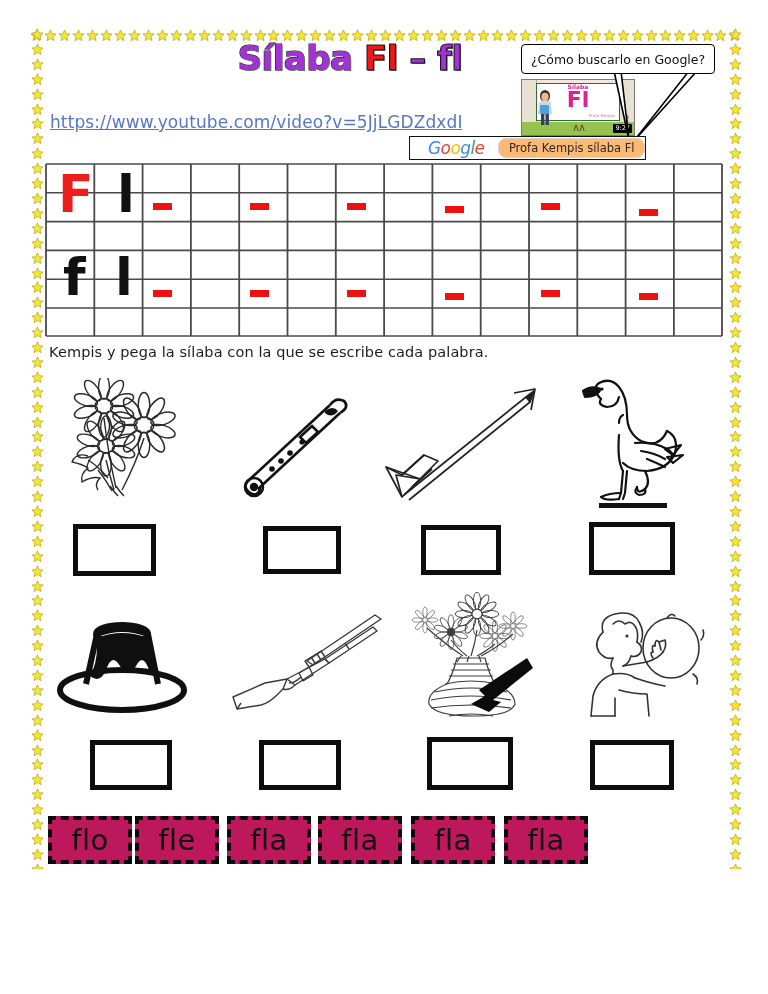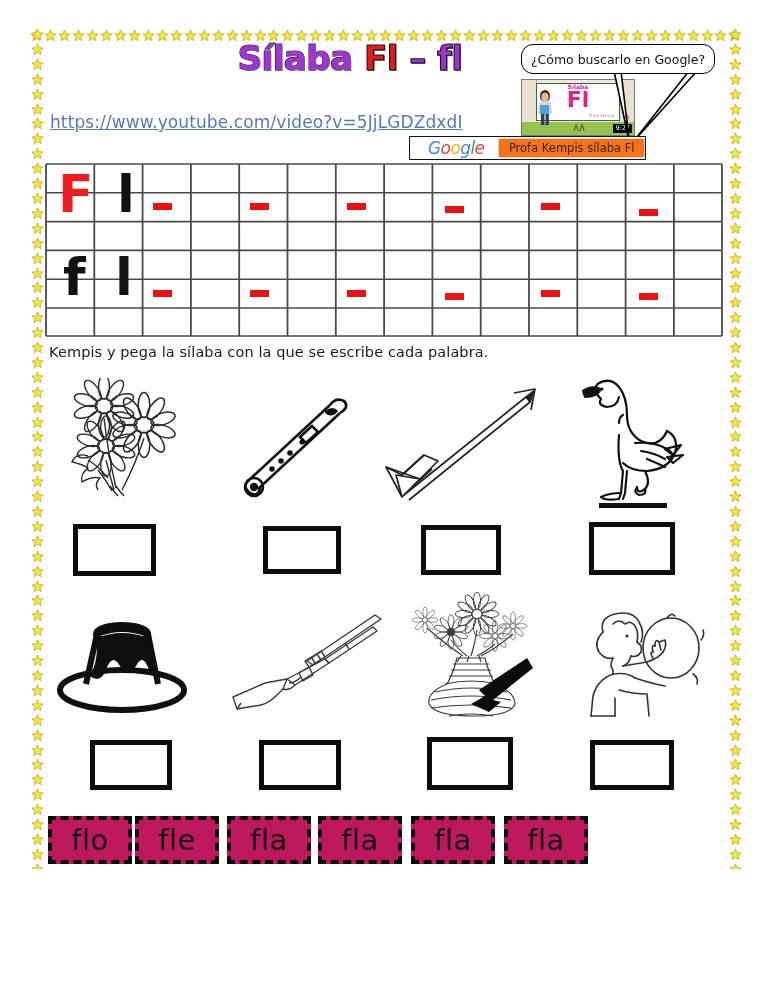--- a/index.html
+++ b/index.html
@@ -103,21 +103,21 @@
   }
 
   
   .bubble {
     position: absolute;
     left: 521px;
     top: 44px;
     width: 194px;
     height: 30px;
     border: 1.6px solid #000;
-    border-radius: 12px;
+    border-radius: 4px;
     background: #fff;
     box-sizing: border-box;
     display: flex;
     align-items: center;
     justify-content: center;
     font-family: "DejaVu Sans", sans-serif;
     font-size: 12.5px;
     color: #111;
     z-index: 6;
   }
@@ -248,28 +248,28 @@
   .glogo .g2 { color: #ea4335; }
   .glogo .g3 { color: #fbbc05; }
   .glogo .g4 { color: #4285f4; }
   .glogo .g5 { color: #34a853; }
   .glogo .g6 { color: #ea4335; }
   .gquery {
     margin-left: 14px;
     flex: 1;
     height: 18px;
     border: 1px solid #d4d4d4;
-    border-radius: 2px;
+    border-radius: 8px;
     display: flex;
     align-items: center;
     justify-content: center;
     font-family: "DejaVu Sans", sans-serif;
     font-size: 11.5px;
     color: #2b2b2b;
-    background: #f97316;
+    background: #fdba74;
     white-space: nowrap;
     overflow: hidden;
   }
 
   
   .grid {
     position: absolute;
     left: 45px;
     top: 163px;
     width: 678px;

